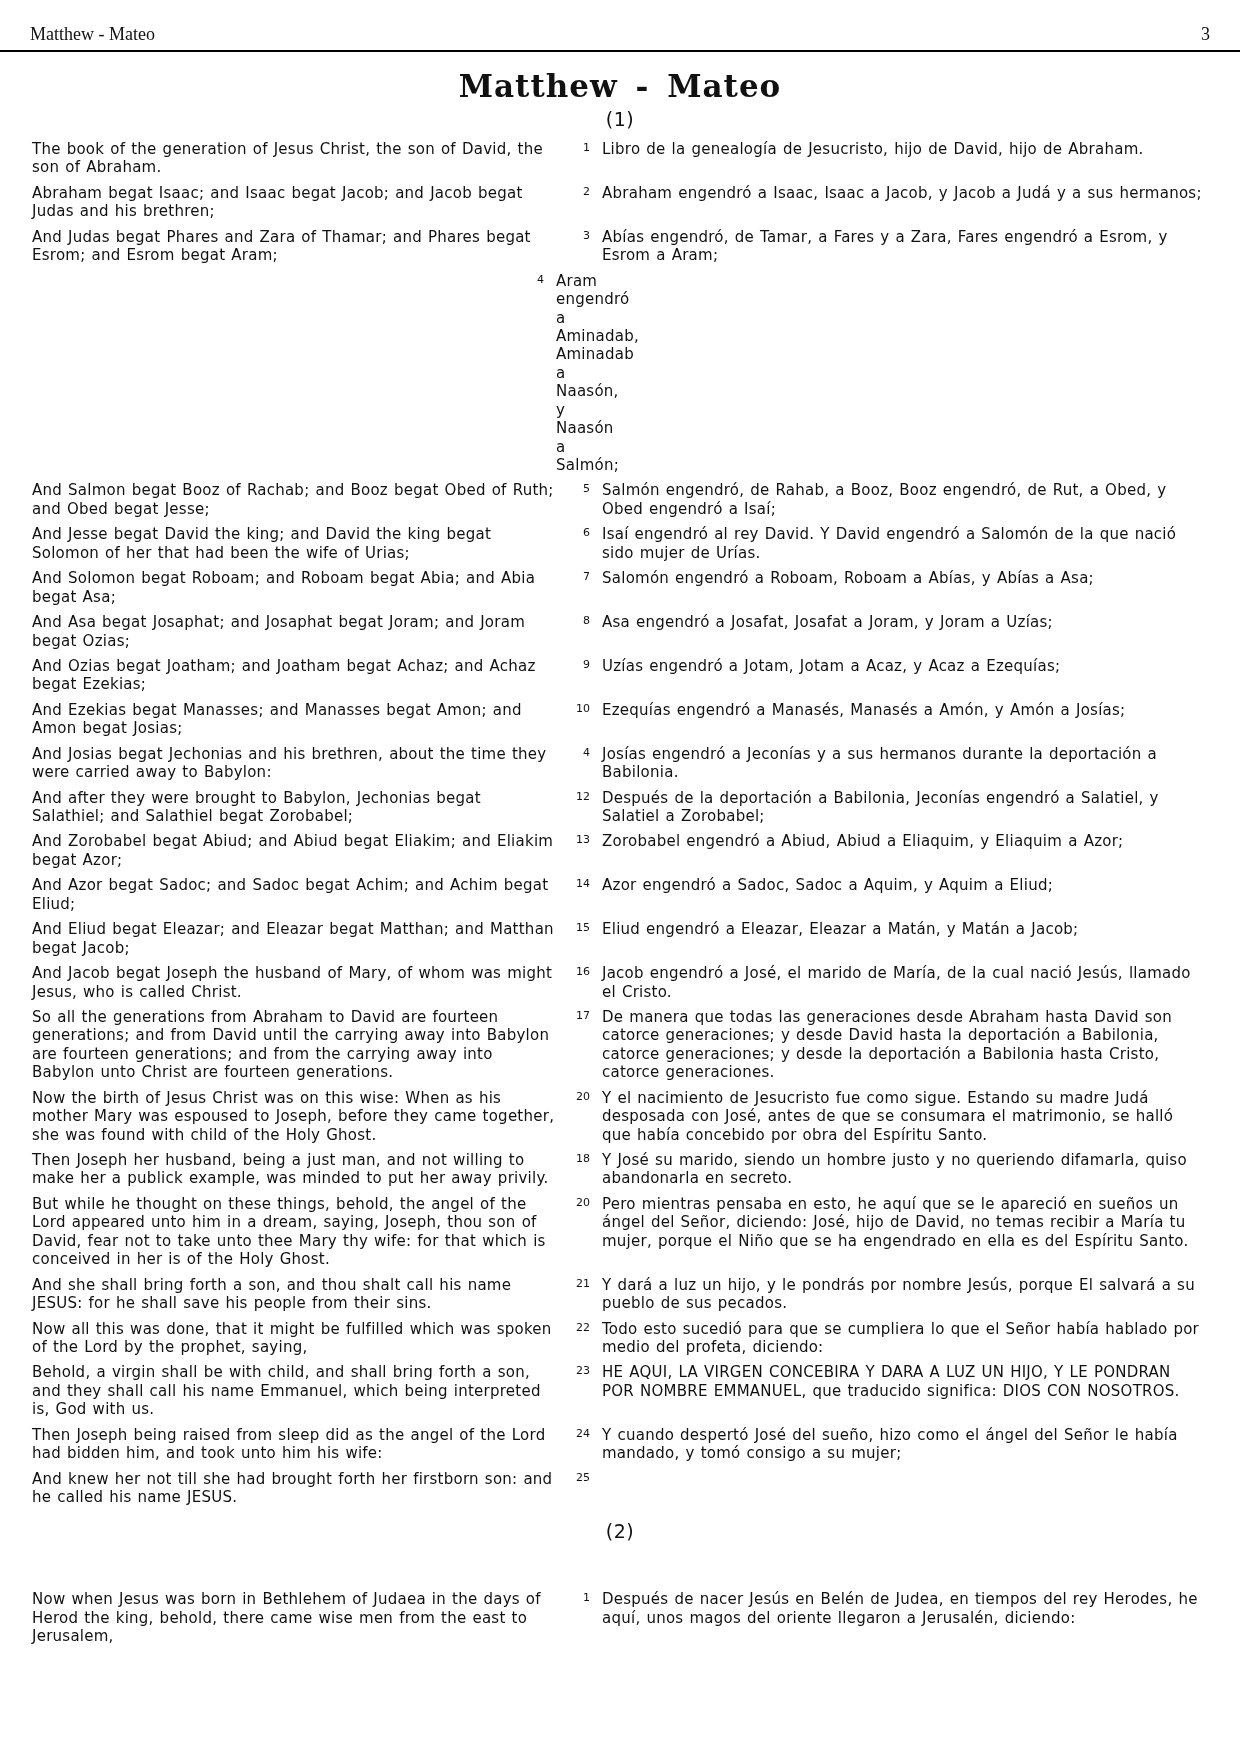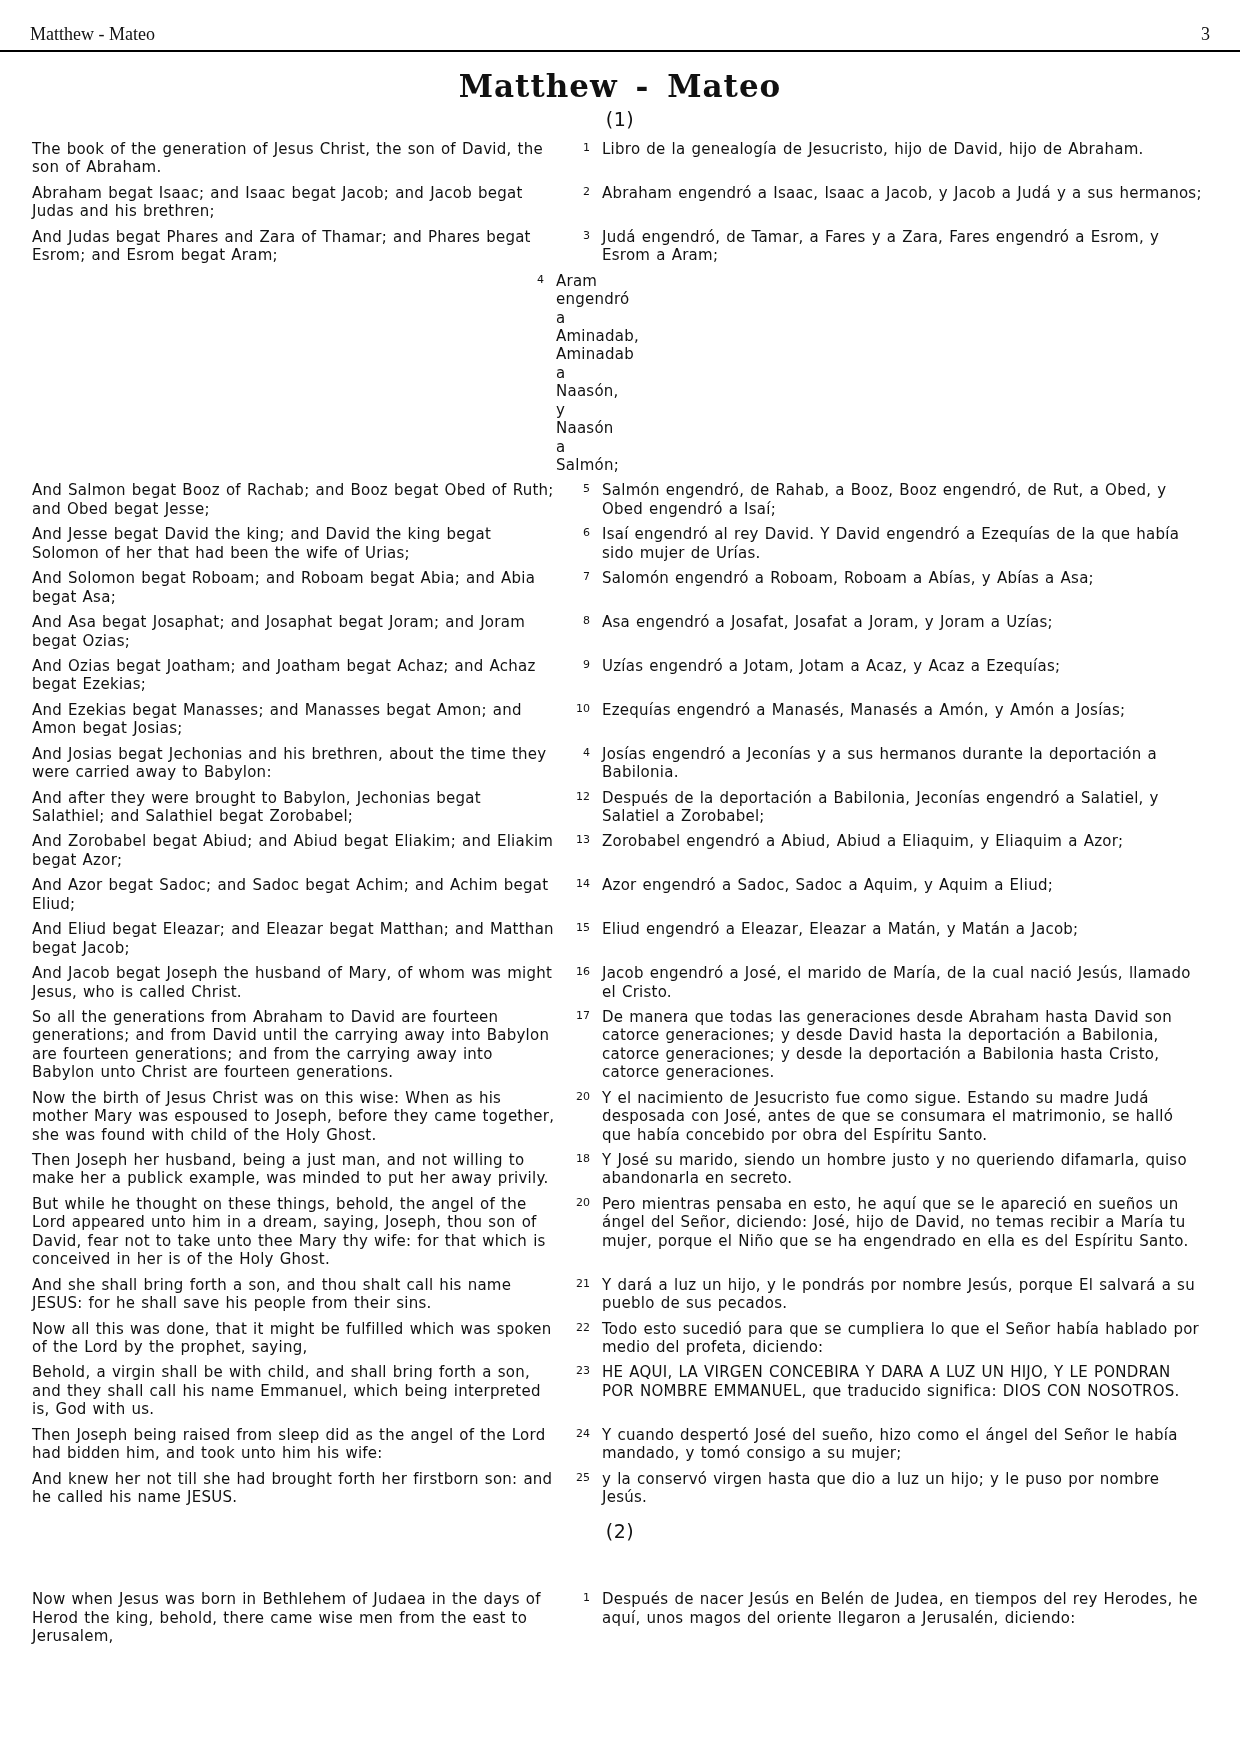--- a/index.html
+++ b/index.html
@@ -78,35 +78,35 @@
         <div class="verse-es">Libro de la genealogía de Jesucristo, hijo de David, hijo de Abraham.</div>
       </div>
       <div class="verse-row">
         <div class="verse-en">Abraham begat Isaac; and Isaac begat Jacob; and Jacob begat Judas and his brethren;</div>
         <div class="verse-num">2</div>
         <div class="verse-es">Abraham engendró a Isaac, Isaac a Jacob, y Jacob a Judá y a sus hermanos;</div>
       </div>
       <div class="verse-row">
         <div class="verse-en">And Judas begat Phares and Zara of Thamar; and Phares begat Esrom; and Esrom begat Aram;</div>
         <div class="verse-num">3</div>
-        <div class="verse-es">Judá engendró, de Tamar, a Fares y a Zara, Fares engendró a Esrom, y Esrom a Aram;</div>
+        <div class="verse-es">Abías engendró, de Tamar, a Fares y a Zara, Fares engendró a Esrom, y Esrom a Aram;</div>
       </div>
       <div class="verse-row">
         <div class="verse-num">4</div>
         <div class="verse-es">Aram engendró a Aminadab, Aminadab a Naasón, y Naasón a Salmón;</div>
       </div>
       <div class="verse-row">
         <div class="verse-en">And Salmon begat Booz of Rachab; and Booz begat Obed of Ruth; and Obed begat Jesse;</div>
         <div class="verse-num">5</div>
         <div class="verse-es">Salmón engendró, de Rahab, a Booz, Booz engendró, de Rut, a Obed, y Obed engendró a Isaí;</div>
       </div>
       <div class="verse-row">
         <div class="verse-en">And Jesse begat David the king; and David the king begat Solomon of her that had been the wife of Urias;</div>
         <div class="verse-num">6</div>
-        <div class="verse-es">Isaí engendró al rey David. Y David engendró a Ezequías de la que había sido mujer de Urías.</div>
+        <div class="verse-es">Isaí engendró al rey David. Y David engendró a Salomón de la que nació sido mujer de Urías.</div>
       </div>
       <div class="verse-row">
         <div class="verse-en">And Solomon begat Roboam; and Roboam begat Abia; and Abia begat Asa;</div>
         <div class="verse-num">7</div>
         <div class="verse-es">Salomón engendró a Roboam, Roboam a Abías, y Abías a Asa;</div>
       </div>
       <div class="verse-row">
         <div class="verse-en">And Asa begat Josaphat; and Josaphat begat Joram; and Joram begat Ozias;</div>
         <div class="verse-num">8</div>
         <div class="verse-es">Asa engendró a Josafat, Josafat a Joram, y Joram a Uzías;</div>
@@ -187,21 +187,20 @@
         <div class="verse-es">HE AQUI, LA VIRGEN CONCEBIRA Y DARA A LUZ UN HIJO, Y LE PONDRAN POR NOMBRE EMMANUEL, que traducido significa: DIOS CON NOSOTROS.</div>
       </div>
       <div class="verse-row">
         <div class="verse-en">Then Joseph being raised from sleep did as the angel of the Lord had bidden him, and took unto him his wife:</div>
         <div class="verse-num">24</div>
         <div class="verse-es">Y cuando despertó José del sueño, hizo como el ángel del Señor le había mandado, y tomó consigo a su mujer;</div>
       </div>
       <div class="verse-row">
         <div class="verse-en">And knew her not till she had brought forth her firstborn son: and he called his name JESUS.</div>
         <div class="verse-num">25</div>
-        <div class="verse-es">y la conservó virgen hasta que dio a luz un hijo; y le puso por nombre Jesús.</div>
       </div>
     </section>
     <section class="chapter">
       <div class="chapter-marker">(2)</div>
       <div class="verse-row">
         <div class="verse-en">Now when Jesus was born in Bethlehem of Judaea in the days of Herod the king, behold, there came wise men from the east to Jerusalem,</div>
         <div class="verse-num">1</div>
         <div class="verse-es">Después de nacer Jesús en Belén de Judea, en tiempos del rey Herodes, he aquí, unos magos del oriente llegaron a Jerusalén, diciendo:</div>
       </div>
     </section>

